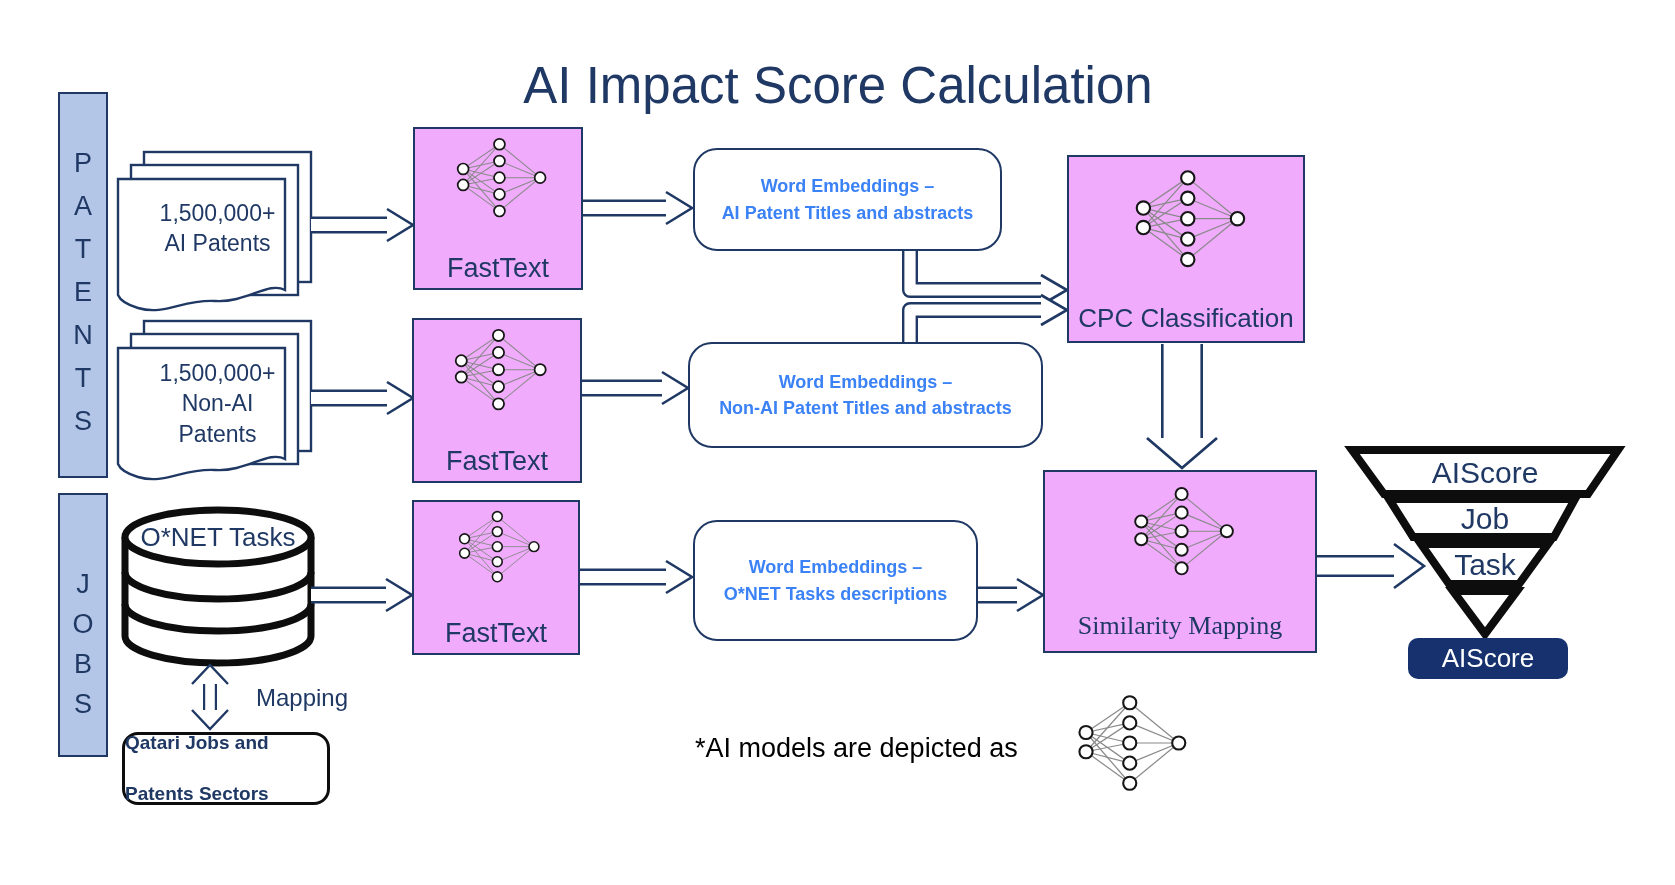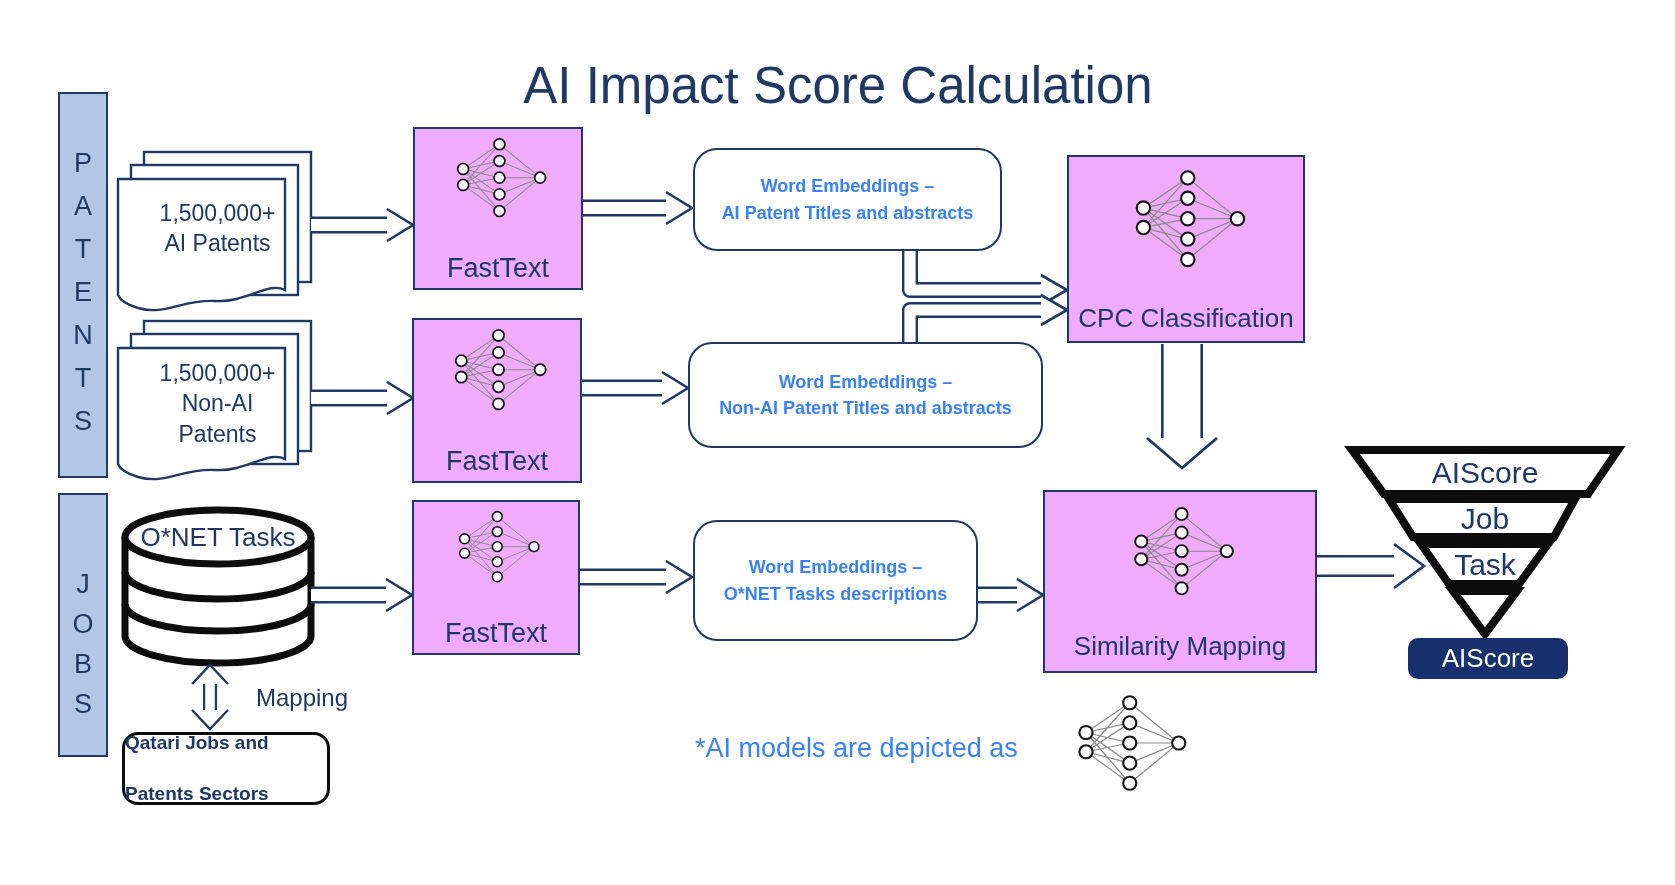--- a/index.html
+++ b/index.html
@@ -31,21 +31,21 @@
 
   .navy-box {
     position:absolute; box-sizing:border-box; background:#f0abfc;
     border:2.5px solid #1F3864;
     display:flex; flex-direction:column; align-items:center; justify-content:space-between;gap:36px;
   }
   #ft1 { left:413px; top:127px; width:170px; height:163px; padding:8px 6px 4px; }
   #ft2 { left:412px; top:318px; width:170px; height:165px; padding:8px 6px 4px; }
   #ft3 { left:412px; top:500px; width:168px; height:155px; padding:8px 6px 4px; }
   #cpc { left:1067px; top:155px; width:238px; height:188px; padding:12px 4px 8px; }
-  #sim { left:1043px; top:490px; width:274px; height:183px; padding:14px 4px 10px; }
+  #sim { left:1043px; top:470px; width:274px; height:183px; padding:14px 4px 10px;font-family:Liberation Serif, serif; }
 
   .nn-slot { flex:1 1 auto; min-height:0; width:142px; display:flex; align-items:center; justify-content:center; }
   .nn-slot svg { width:100%; height:100%; }
 
   .box-label { color:#1F3864; font-size:27px; line-height:1.1; white-space:nowrap; }
   #cpc .box-label { font-size:26px; }
   #sim .box-label { font-size:26px; }
 
   .embed {
     position:absolute; box-sizing:border-box; background:#fff;
@@ -74,21 +74,21 @@
   #funnel-industry-label { left:1385px; top:456px; }
   #funnel-job-label      { left:1385px; top:502px; }
   #funnel-task-label     { left:1385px; top:548px; }
 
   #badge {
     left:1408px; top:638px; width:160px; height:41px;
     background:#16316E; color:#ffffff; border-radius:10px;
     display:flex; align-items:center; justify-content:center; font-size:26px;
   }
 
-  #footnote { left:695px; top:733px; color:#3b82f6; font-size:27px; white-space:nowrap; }
+  #footnote { left:695px; top:733px; color:#000000; font-size:27px; white-space:nowrap; }
   #footer-nn { left:1058px; top:694px; width:140px; height:98px; }
   #footer-nn svg { width:100%; height:100%; }
 </style>
 </head>
 <body>
 
 <div class="stage">
 
   <svg id="bg" width="1675" height="885" viewBox="0 0 1675 885">
       <g>

